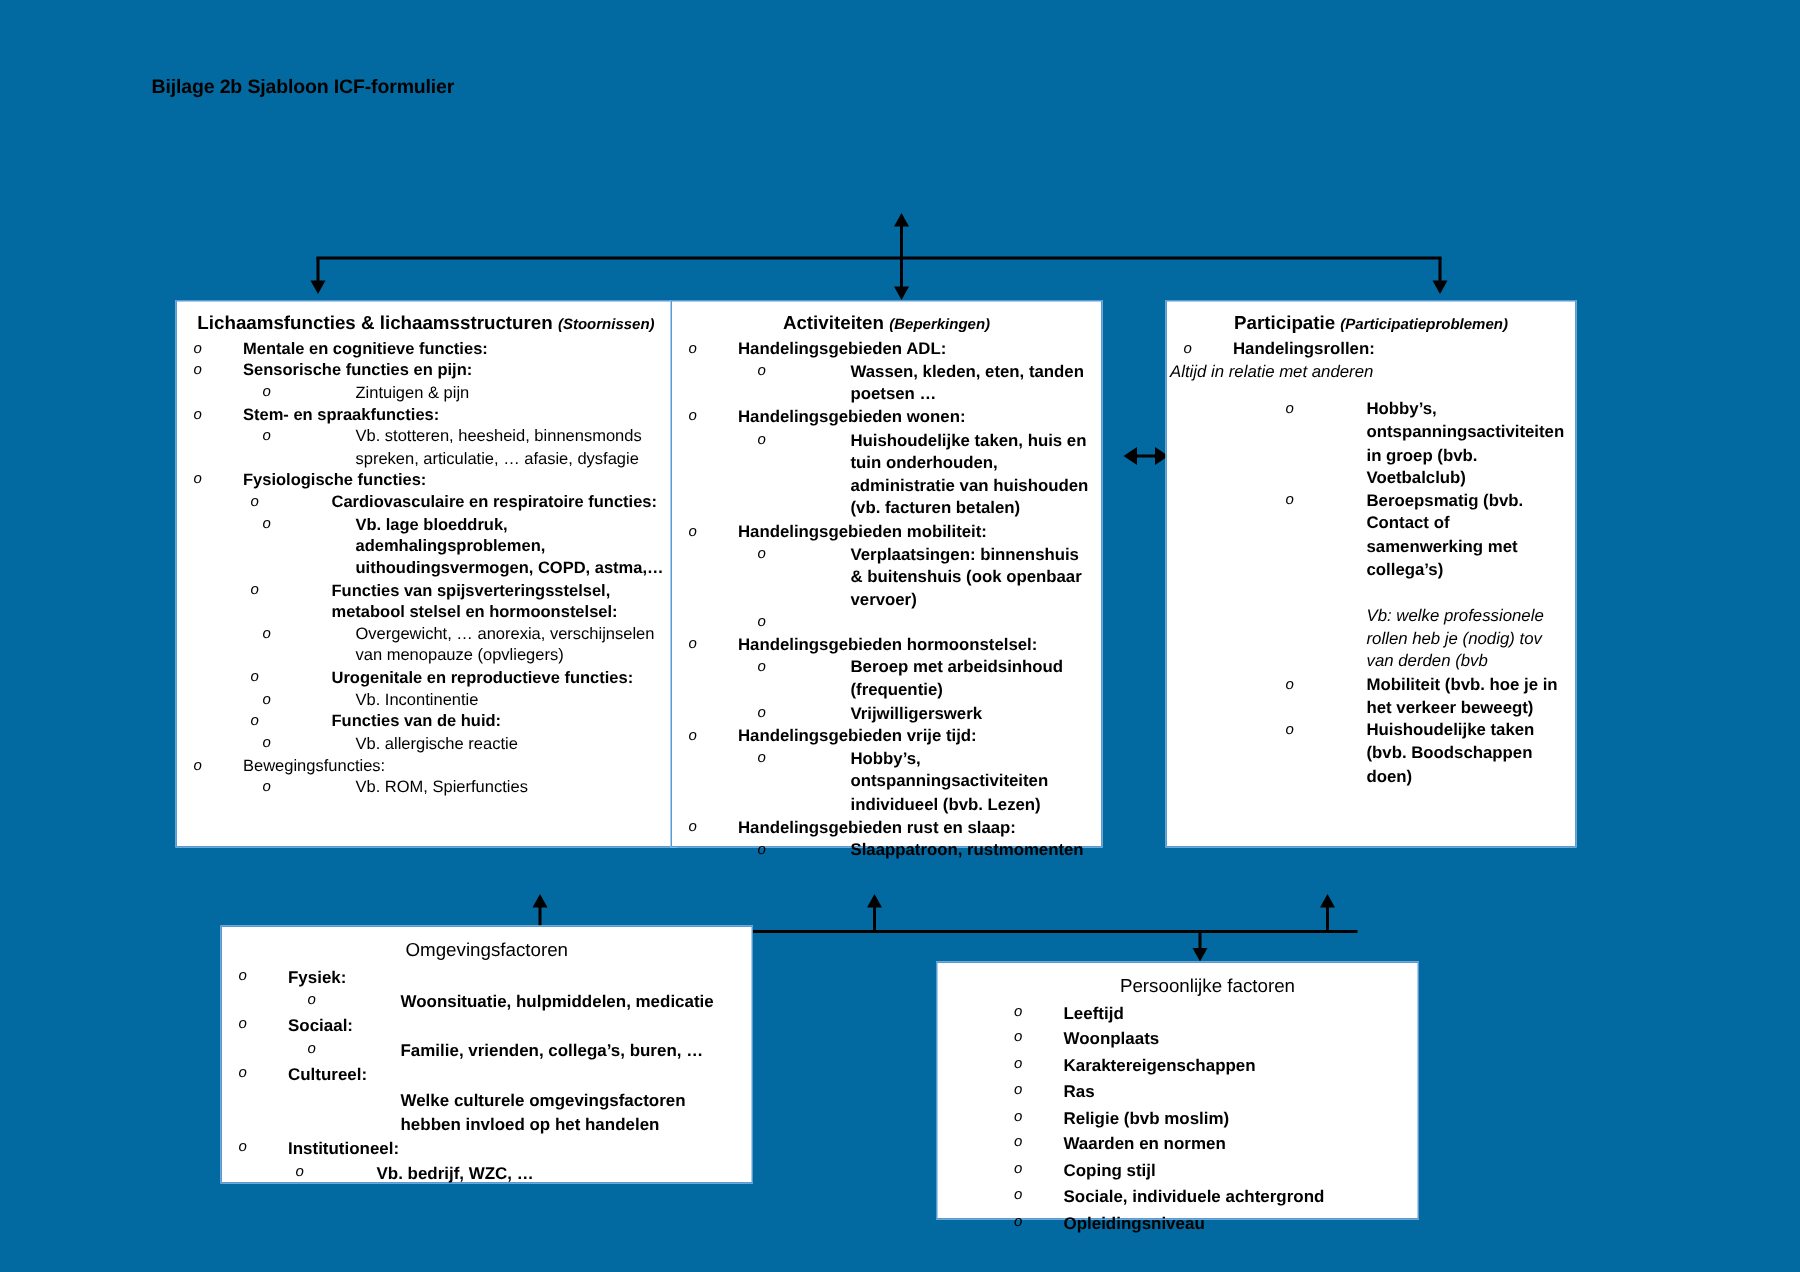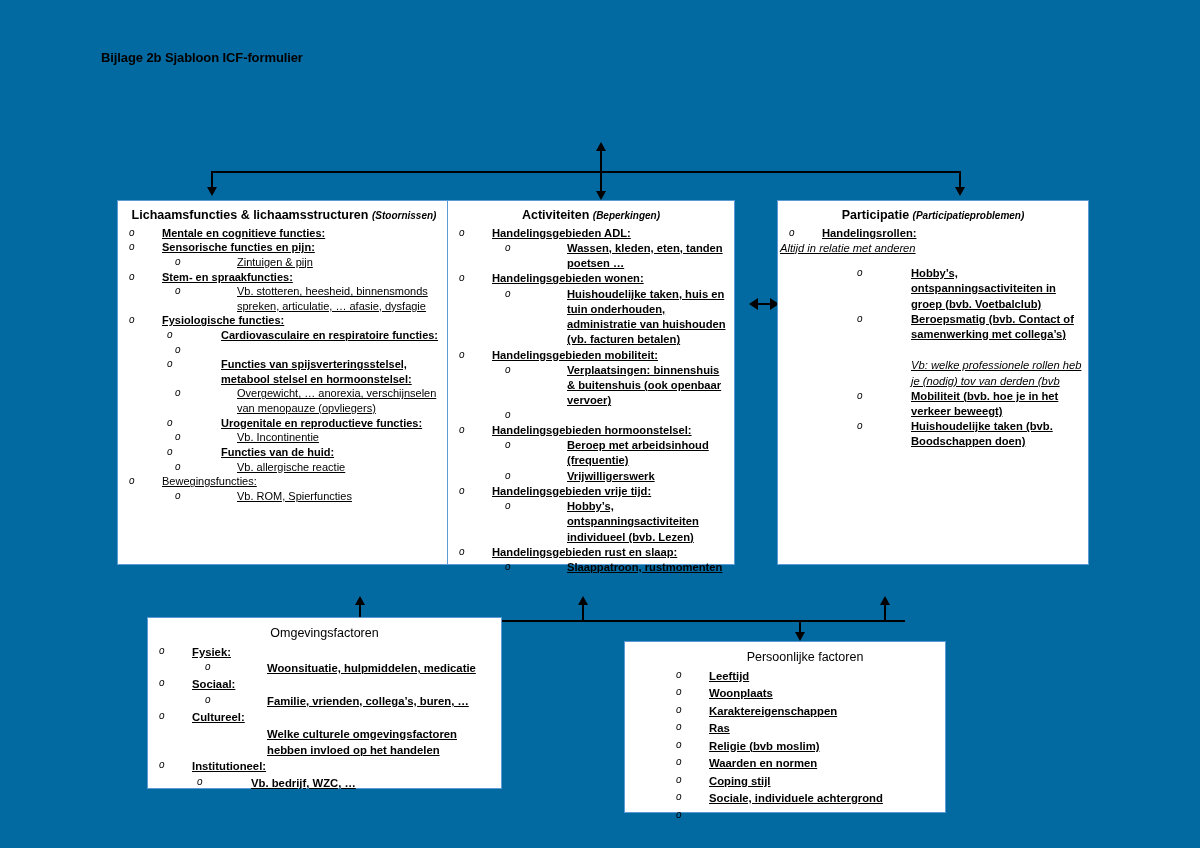--- a/index.html
+++ b/index.html
@@ -63,21 +63,21 @@
   }
   #box-health .box-title {
     margin-top: 11px;
     font-size: 13.5px;
   }
   #box-health .box-title .sub { font-size: 10.5px; }
 
   
   #box-body      { left: 103px; top: 200px; width: 334px; height: 365px; margin-left: 14px; }
   #box-activity  { left: 447px; top: 200px; width: 288px; height: 365px; }
-  #box-particip  { left: 777px; top: 200px; width: 312px; height: 365px; }
+  #box-particip  { left: 777px; top: 200px; width: 274px; height: 365px; }
 
   
   #box-environment { left: 147px; top: 617px; width: 355px; height: 172px; }
   #box-personal    { left: 624px; top: 641px; width: 322px; height: 172px; padding-left: 40px; }
 
   #box-body .box-title,
   #box-activity .box-title,
   #box-particip .box-title { margin-top: 7px; }
 
   #box-environment .box-title,
@@ -102,21 +102,20 @@
   }
   .mark {
     flex: 0 0 auto;
     font-size: 10px;
     font-style: italic;
     line-height: 1.45;
     text-align: left;
   }
   .txt {
     flex: 1 1 auto;
-    text-decoration: underline;
   }
   .b  { font-weight: bold; }
   .i  { font-style: italic; }
   .nb { font-weight: normal; }
 
   
   .lv1 .mark { width: 33px; padding-left: 9px; }
   .lv2 .mark { width: 54px; padding-left: 47px; }
   .lv3 .mark { width: 62px; padding-left: 55px; }
 
@@ -245,20 +244,21 @@
           </li>
           <li class="lv2">
             <div class="row">
               <span class="mark">o</span>
               <span class="txt b">Cardiovasculaire en respiratoire functies:</span>
             </div>
           </li>
           <li class="lv3">
             <div class="row">
               <span class="mark">o</span>
+              <span class="txt b">Vb. lage bloeddruk, ademhalingsproblemen, uithoudingsvermogen, COPD, astma,…</span>
             </div>
           </li>
           <li class="lv2">
             <div class="row">
               <span class="mark">o</span>
               <span class="txt b">Functies van spijsverteringsstelsel, metabool stelsel en hormoonstelsel:</span>
             </div>
           </li>
           <li class="lv3">
             <div class="row">
@@ -579,19 +579,20 @@
           </li>
           <li class="lv1">
             <div class="row">
               <span class="mark">o</span>
               <span class="txt b">Sociale, individuele achtergrond</span>
             </div>
           </li>
           <li class="lv1">
             <div class="row">
               <span class="mark">o</span>
+              <span class="txt b">Opleidingsniveau</span>
             </div>
           </li>
         </ul>
     </div>
   </div>
 
 </div>
 
 </body></html>

